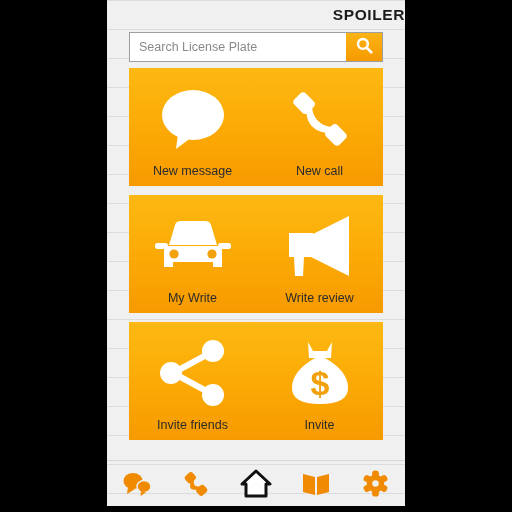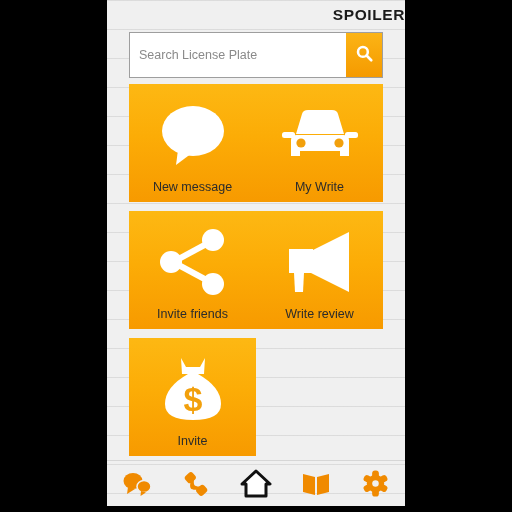--- a/index.html
+++ b/index.html
@@ -49,21 +49,21 @@
   .title-text {
     font-size: 15.5px;
     font-weight: bold;
     color: #1a1a1a;
     letter-spacing: 0.6px;
   }
 
   
   .search-wrap {
     margin: 2px 22px 0 22px;
-    height: 46px;
+    height: 30px;
     display: flex;
     border: 1px solid #9e9e9e;
     background: #ffffff;
     box-sizing: border-box;
   }
   .search-input {
     flex: 1;
     border: none;
     outline: none;
     background: transparent;
@@ -180,57 +180,69 @@
       <div class="tile">
         <div class="tile-icon">
           <svg width="74" height="66" viewBox="0 0 74 66">
             <ellipse cx="37" cy="29" rx="31" ry="25" fill="#ffffff"></ellipse>
             <path d="M22 48 L20 63 L36 51 Z" fill="#ffffff"></path>
           </svg>
         </div>
         <div class="tile-label">New message</div>
       </div>
 
+      <div class="tile">
+        <div class="tile-icon">
+          <svg width="70" height="68" viewBox="0 0 70 68">
+            <g transform="rotate(-45 35 34)">
+              <rect x="27" y="2" width="16" height="19" rx="4" fill="#ffffff"></rect>
+              <rect x="27" y="47" width="16" height="19" rx="4" fill="#ffffff"></rect>
+              <path d="M31 19 C22 27 22 41 31 49 L39 49 C30 41 30 27 39 19 Z" fill="#ffffff"></path>
+            </g>
+          </svg>
+        </div>
+        <div class="tile-label">New call</div>
+      </div>
 
       <div class="tile">
         <div class="tile-icon">
           <svg width="84" height="62" viewBox="0 0 84 62">
             <path d="M18 30 L24 10 Q25 6 30 6 L54 6 Q59 6 60 10 L66 30 Z" fill="#ffffff"></path>
             <rect x="4" y="28" width="13" height="6" rx="2.5" fill="#ffffff"></rect>
             <rect x="67" y="28" width="13" height="6" rx="2.5" fill="#ffffff"></rect>
             <path d="M13 36 Q13 31 19 31 L65 31 Q71 31 71 36 L71 52 L62 52 L62 47 L22 47 L22 52 L13 52 Z" fill="#ffffff"></path>
             <circle cx="23" cy="39" r="4.6" fill="#f2a00c"></circle>
             <circle cx="61" cy="39" r="4.6" fill="#f2a00c"></circle>
           </svg>
         </div>
         <div class="tile-label">My Write</div>
       </div>
 
       <div class="tile">
         <div class="tile-icon">
+          <svg width="78" height="68" viewBox="0 0 78 68">
+            <path d="M68 4 L68 64 L30 45 L30 23 Z" fill="#ffffff"></path>
+            <rect x="8" y="21" width="24" height="24" fill="#ffffff"></rect>
+            <path d="M13 45 L23 45 L22 64 L14 64 Z" fill="#ffffff"></path>
+          </svg>
+        </div>
+        <div class="tile-label">Write review</div>
+      </div>
+
+      <div class="tile">
+        <div class="tile-icon">
           <svg width="74" height="68" viewBox="0 0 74 68">
             <line x1="17" y1="34" x2="56" y2="13" stroke="#ffffff" stroke-width="6"></line>
             <line x1="17" y1="34" x2="56" y2="55" stroke="#ffffff" stroke-width="6"></line>
             <circle cx="15" cy="34" r="11" fill="#ffffff"></circle>
             <circle cx="57" cy="12" r="11" fill="#ffffff"></circle>
             <circle cx="57" cy="56" r="11" fill="#ffffff"></circle>
           </svg>
         </div>
         <div class="tile-label">Invite friends</div>
-      </div>
-
-      <div class="tile">
-        <div class="tile-icon">
-          <svg width="78" height="68" viewBox="0 0 78 68">
-            <path d="M68 4 L68 64 L30 45 L30 23 Z" fill="#ffffff"></path>
-            <rect x="8" y="21" width="24" height="24" fill="#ffffff"></rect>
-            <path d="M13 45 L23 45 L22 64 L14 64 Z" fill="#ffffff"></path>
-          </svg>
-        </div>
-        <div class="tile-label">Write review</div>
       </div>
 
       <div class="tile">
         <div class="tile-icon">
           <svg width="72" height="70" viewBox="0 0 72 70">
             <path d="M24 4 L29 13 L43 13 L48 4 L47 20 L25 20 Z" fill="#ffffff"></path>
             <path d="M31 20 Q8 33 8 50 Q8 66 36 66 Q64 66 64 50 Q64 33 41 20 Z" fill="#ffffff"></path>
             <text x="36" y="57" font-family="Liberation Sans, sans-serif" font-size="34" font-weight="bold" fill="#f2a00c" text-anchor="middle">$</text>
           </svg>
         </div>

